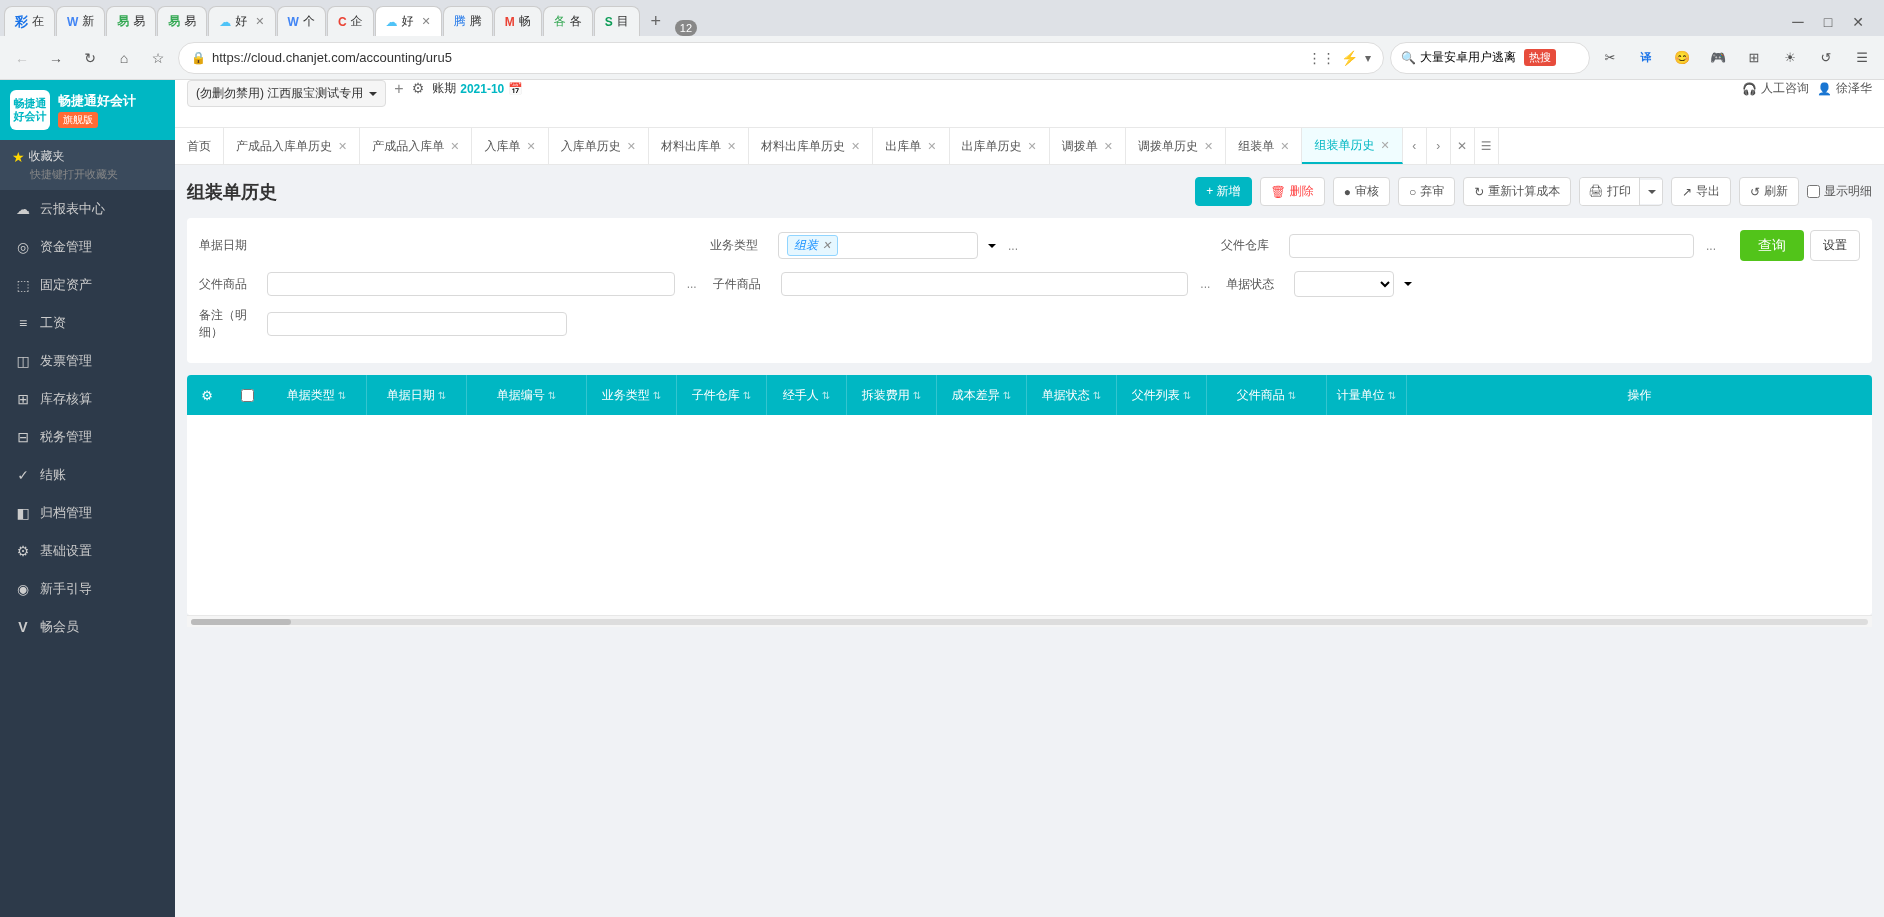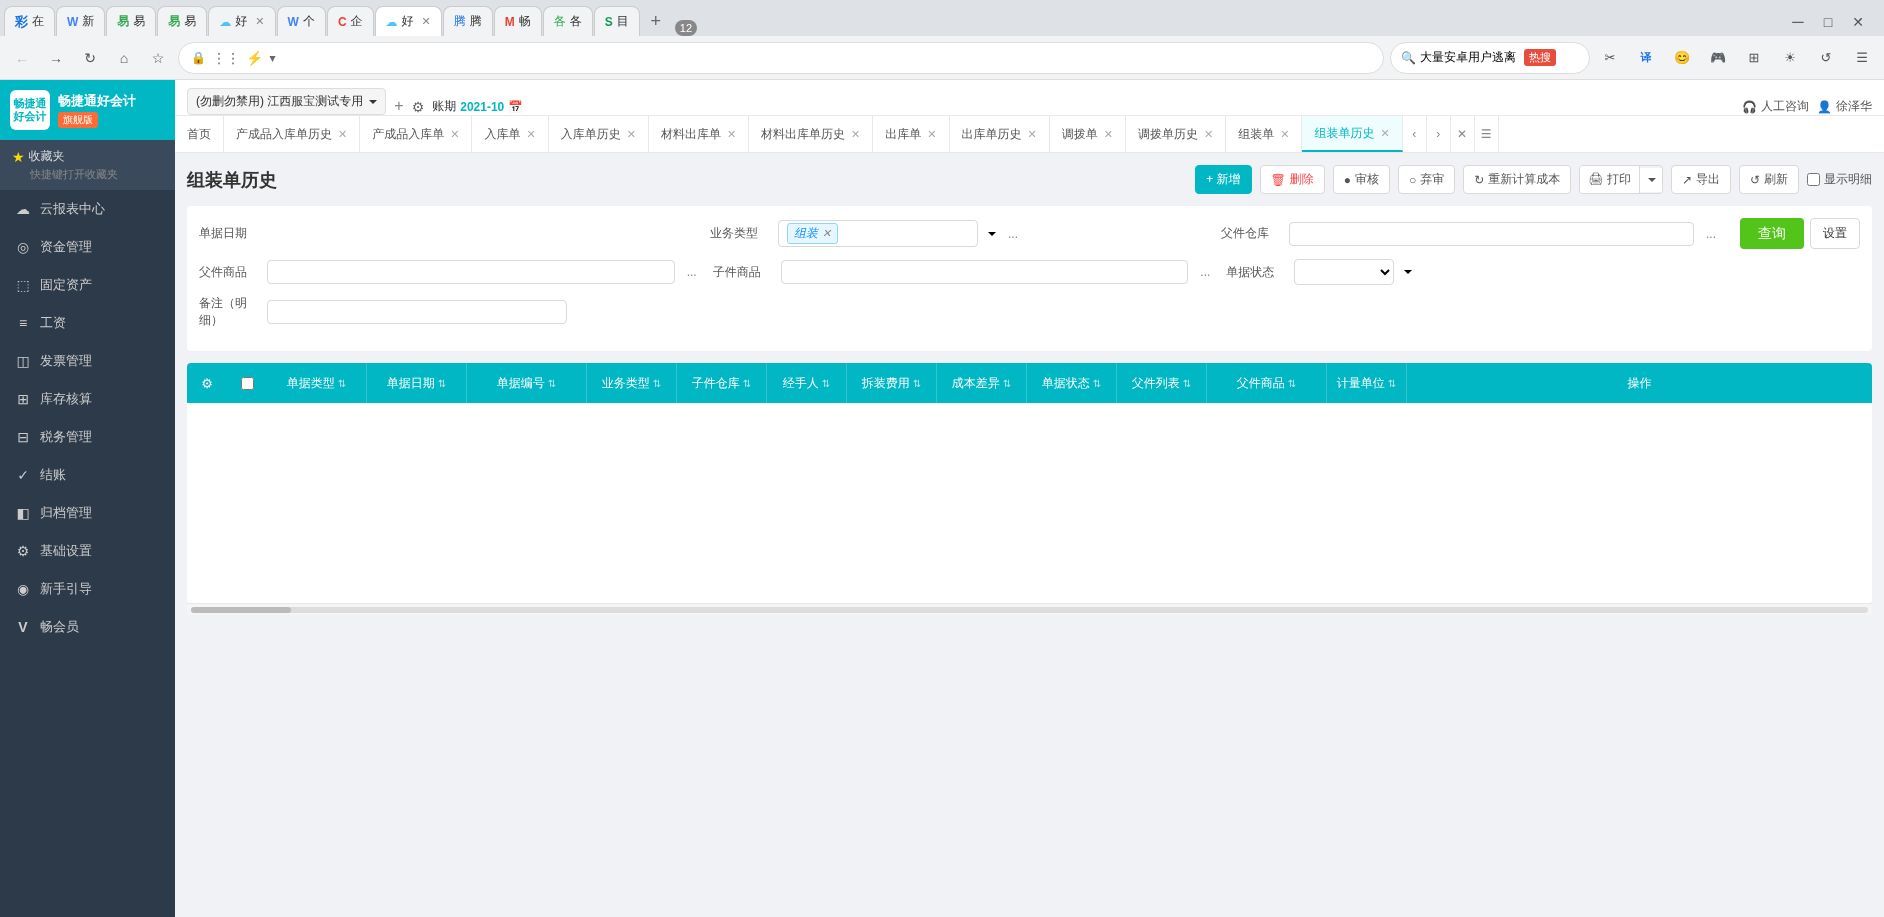--- a/index.html
+++ b/index.html
@@ -33,21 +33,21 @@
     .sidebar-logo-text { color: #00b7c3; font-weight: bold; font-size: 11px; text-align: center; line-height: 1.2; }
     .sidebar-favorites { padding: 8px 12px; background: #3a4a5c; }
     .sidebar-menu { flex: 1; overflow-y: auto; }
     .sidebar-item { display: flex; align-items: center; gap: 8px; padding: 10px 14px; cursor: pointer; color: #ccc; font-size: 13px; }
     .sidebar-item .icon { width: 18px; height: 18px; display: flex; align-items: center; justify-content: center; font-size: 14px; flex-shrink: 0; }
 
     
     .main-content { flex: 1; display: flex; flex-direction: column; overflow: hidden; background: #f0f2f5; }
 
     
-    .top-bar { background: #fff; padding: 0 12px; height: 36px; display: flex; align-items: flex-end; gap: 8px; border-bottom: 1px solid #e8e8e8; flex-shrink: 0; }
+    .top-bar { background: #fff; padding: 0 12px; height: 48px; display: flex; align-items: flex-start; gap: 8px; border-bottom: 1px solid #e8e8e8; flex-shrink: 0; }
     .company-selector { display: flex; align-items: center; gap: 4px; background: #f5f5f5; border: 1px solid #ddd; border-radius: 4px; padding: 4px 8px; cursor: pointer; font-size: 12px; color: #333; max-width: 200px; }
     .period-area { display: flex; align-items: center; gap: 4px; font-size: 12px; color: #333; }
     .user-area { margin-left: auto; display: flex; align-items: center; gap: 8px; }
     .user-btn { display: flex; align-items: center; gap: 4px; font-size: 12px; color: #555; cursor: pointer; }
 
     
     .tabs-area { background: #fff; border-bottom: 1px solid #e8e8e8; display: flex; align-items: center; overflow: hidden; flex-shrink: 0; min-height: 36px; }
     .page-tab { display: flex; align-items: center; gap: 4px; padding: 0 12px; height: 36px; font-size: 12px; color: #555; cursor: pointer; border-right: 1px solid #e8e8e8; white-space: nowrap; flex-shrink: 0; }
     .page-tab.active { color: #00b7c3; background: #f0fdff; border-bottom: 2px solid #00b7c3; }
     .tab-close-btn { color: #aaa; font-size: 11px; margin-left: 2px; }
@@ -172,20 +172,21 @@
   </div>
 
   <div class="browser-toolbar">
     <button class="nav-btn disabled">←</button>
     <button class="nav-btn">→</button>
     <button class="nav-btn">↻</button>
     <button class="nav-btn">⌂</button>
     <button class="nav-btn">☆</button>
     <div class="address-bar">
       <span class="lock-icon">🔒</span>
+      <span class="address-text">https://cloud.chanjet.com/accounting/uru5</span>
       <span style="color:#666;font-size:14px;">⋮⋮</span>
       <span style="color:#f90;font-size:14px;">⚡</span>
       <span style="color:#666;font-size:12px;">▾</span>
     </div>
     <div class="search-bar">
       <span style="color:#888;">🔍</span>
       <span>大量安卓用户逃离</span>
       <span style="background:#e74c3c;color:#fff;border-radius:3px;padding:1px 5px;font-size:11px;margin-left:4px;">热搜</span>
     </div>
     <div class="toolbar-icons">

